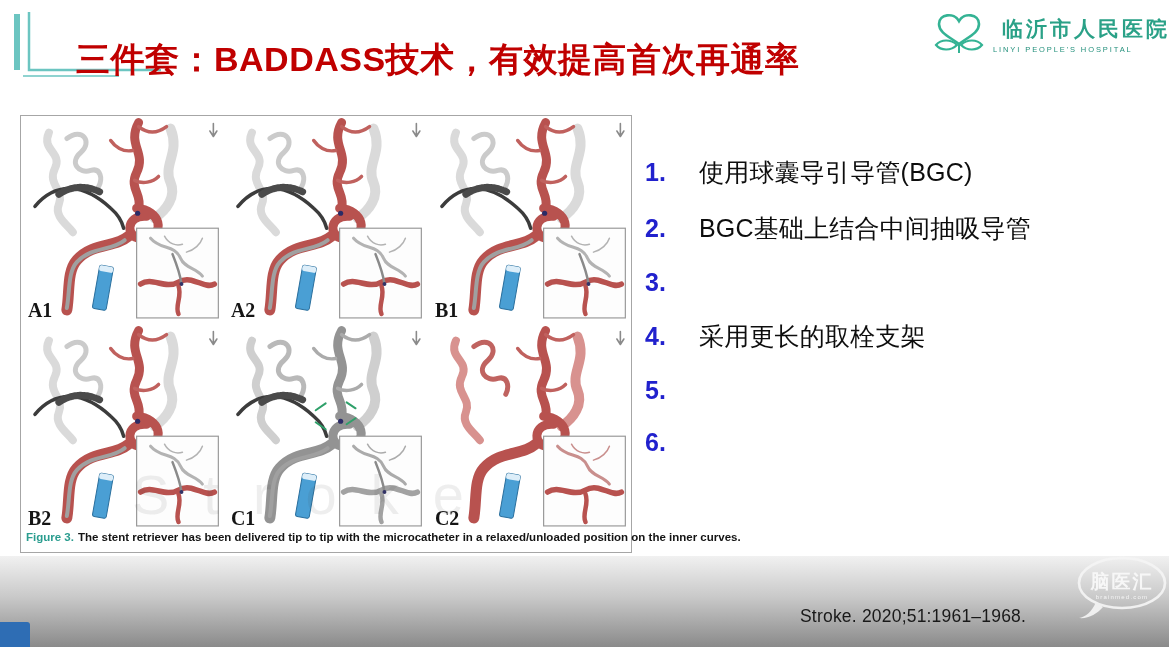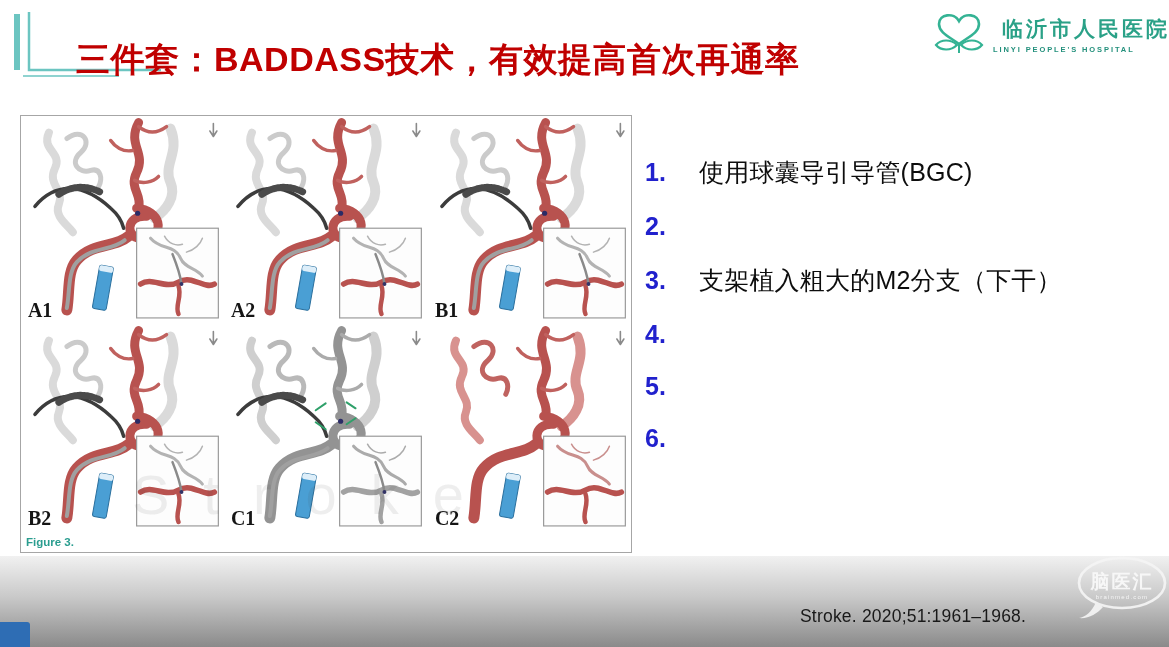--- a/index.html
+++ b/index.html
@@ -8,28 +8,28 @@
   .stage { position:absolute; left:0; top:0; width:1169px; height:647px; background:#ffffff; }
 
   
   .accent { position:absolute; left:13px; top:12px; width:150px; height:66px; }
   .page-title { position:absolute; left:76px; top:13px; font-size:34px; font-weight:700;
     color:#c00000; letter-spacing:0.5px; white-space:nowrap;margin-top:24px; }
 
   .logo { position:absolute; left:933px; top:11px; display:flex; align-items:center; }
   .logo-txt { margin-left:8px; }
   .logo-cn { font-size:21px; font-weight:700; color:#2aa187; letter-spacing:3px; white-space:nowrap;padding-left:9px; }
-  .logo-en { font-size:7.5px; font-weight:700; color:#23907c; letter-spacing:1.9px; margin-top:2px; white-space:nowrap; }
+  .logo-en { font-size:7.5px; font-weight:400; color:#23907c; letter-spacing:1.9px; margin-top:2px; white-space:nowrap; }
 
   
   .figure { position:absolute; left:20px; top:115px; width:612px; height:438px;
     background:#fff; border:1px solid #a6a6a6; display:flex; flex-direction:column; }
   .fig-grid { flex:1; display:grid; grid-template-columns:repeat(3,1fr); grid-template-rows:repeat(2,1fr); }
   .fig-grid svg { width:100%; height:100%; display:block; }
-  .fig-caption { height:21px; display:flex; align-items:center; padding-left:5px;
+  .fig-caption { height:21px; display:flex; padding-left:5px;
     font-size:11.5px; font-weight:700; color:#141414; white-space:nowrap; }
   .cap-label { color:#2a9d8f; margin-right:4px; }
   .ghost { position:absolute; left:132px; top:462px; font-size:56px; font-weight:400;
     letter-spacing:34px; color:rgba(70,70,70,0.09); pointer-events:none; white-space:nowrap; }
 
   
   .points { position:absolute; left:645px; top:156px; width:524px; }
   .point { display:flex; align-items:baseline; margin-bottom:23px; }
   .li-num { width:54px; flex:0 0 54px; font-size:25px; font-weight:800; color:#2121cd; }
   .li-txt { font-size:25px; font-weight:400; color:#0d0d0d; letter-spacing:0.2px; white-space:nowrap; }
@@ -229,38 +229,40 @@
             <path d="M14,10 c10,12 24,6 30,20 c4,10 16,10 22,18" fill="none" stroke="#c98f8d" stroke-width="3" stroke-linecap="round"></path>
             <path d="M28,8 c4,8 12,10 18,8 M50,24 c8,-2 14,-8 16,-14" fill="none" stroke="#c98f8d" stroke-width="1.5" stroke-linecap="round"></path>
             <path d="M4,56 c12,-8 24,6 38,-2 c14,-8 26,8 36,2" fill="none" stroke="#b8524f" stroke-width="5.5" stroke-linecap="round"></path>
             <path d="M42,58 c4,10 -4,20 0,28" fill="none" stroke="#b8524f" stroke-width="4.5" stroke-linecap="round"></path>
           </g>
           <text x="7" y="201" font-family="Liberation Serif, serif" font-size="20" font-weight="700" fill="#151515">C2</text>
         </svg>
       </div>
     <div class="fig-caption">
       <span class="cap-label" style="color: rgb(42, 157, 143);">Figure 3.</span>
+      <span>The stent retriever has been delivered tip to tip with the microcatheter in a relaxed/unloaded position on the inner curves.</span>
     </div>
   </div>
   <div class="ghost">Stroke</div>
 
   <div class="points">
     <div class="point">
       <span class="li-num" style="color: rgb(33, 33, 205);">1.</span>
       <span class="li-txt">使用球囊导引导管(BGC)</span>
     </div>
     <div class="point">
       <span class="li-num" style="color: rgb(33, 33, 205);">2.</span>
+      <span class="li-txt">BGC基础上结合中间抽吸导管</span>
     </div>
     <div class="point">
       <span class="li-num" style="color: rgb(33, 33, 205);">3.</span>
-      <span class="li-txt">支架植入粗大的M2分支（下干）</span>
     </div>
     <div class="point">
       <span class="li-num" style="color: rgb(33, 33, 205);">4.</span>
+      <span class="li-txt">采用更长的取栓支架</span>
     </div>
     <div class="point">
       <span class="li-num" style="color: rgb(33, 33, 205);">5.</span>
     </div>
     <div class="point">
       <span class="li-num" style="color: rgb(33, 33, 205);">6.</span>
     </div>
   </div>
 
   <div class="band"></div>

